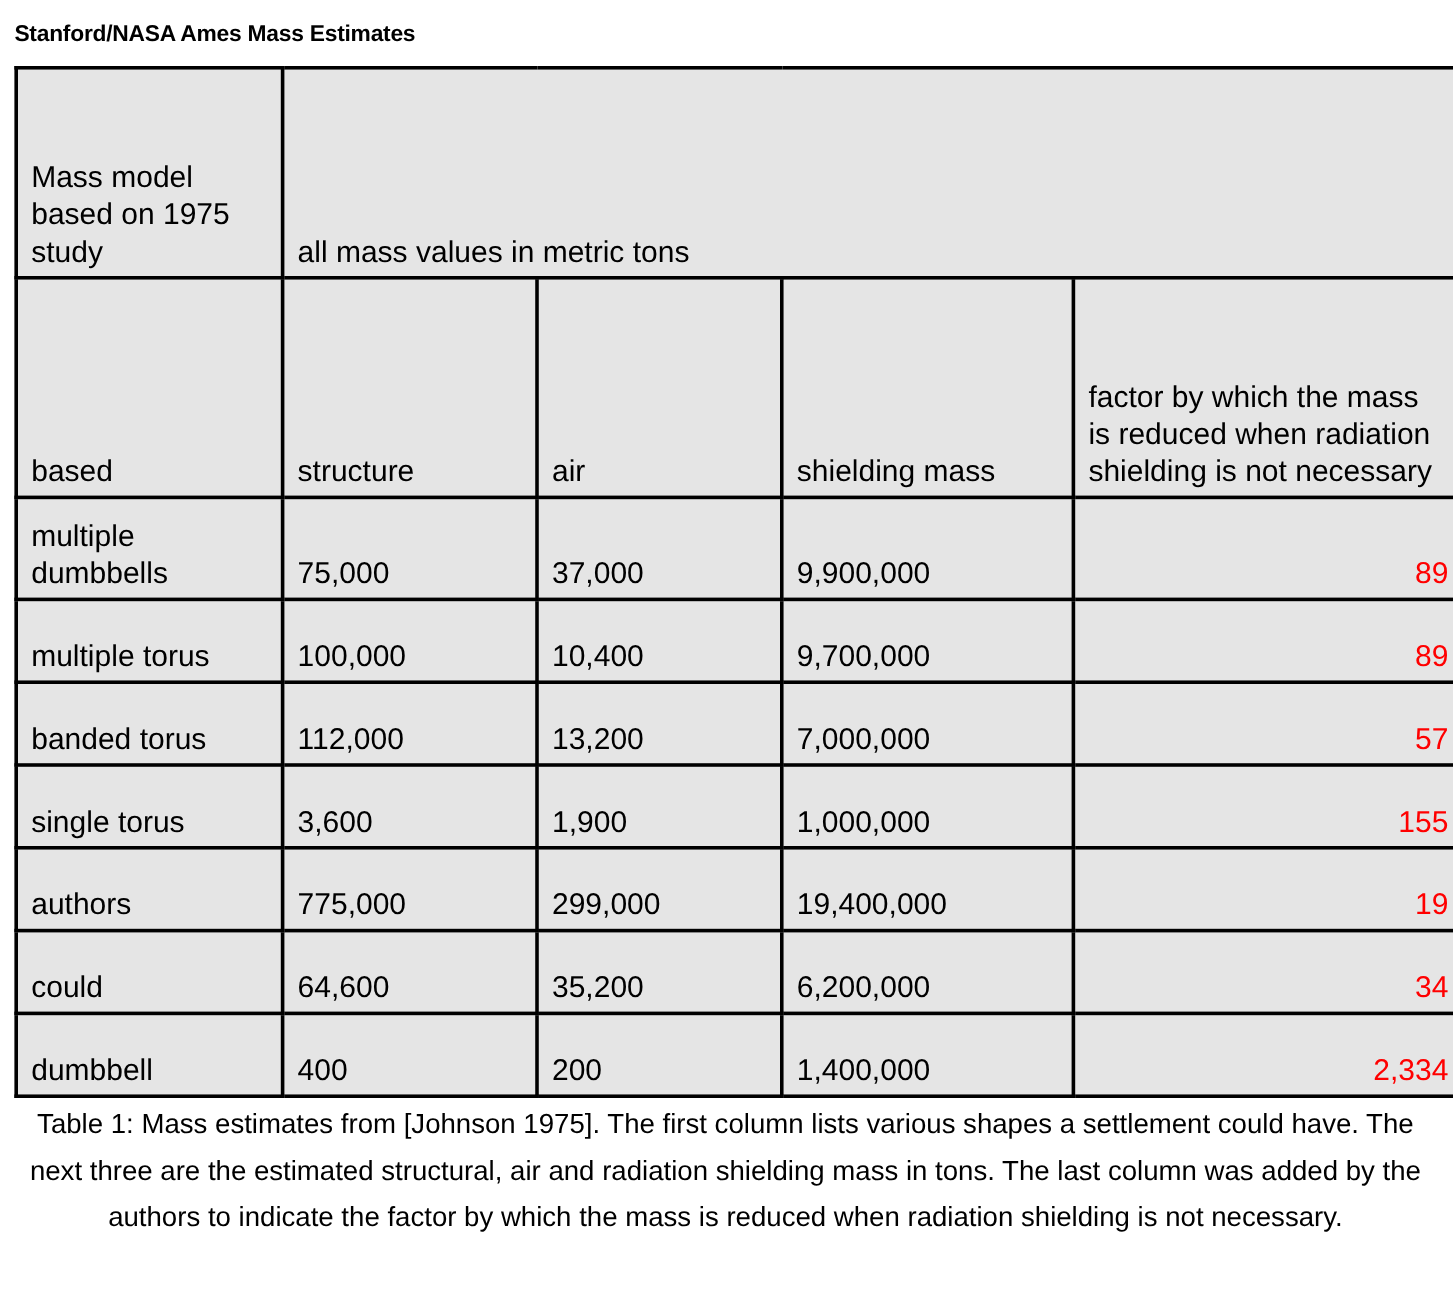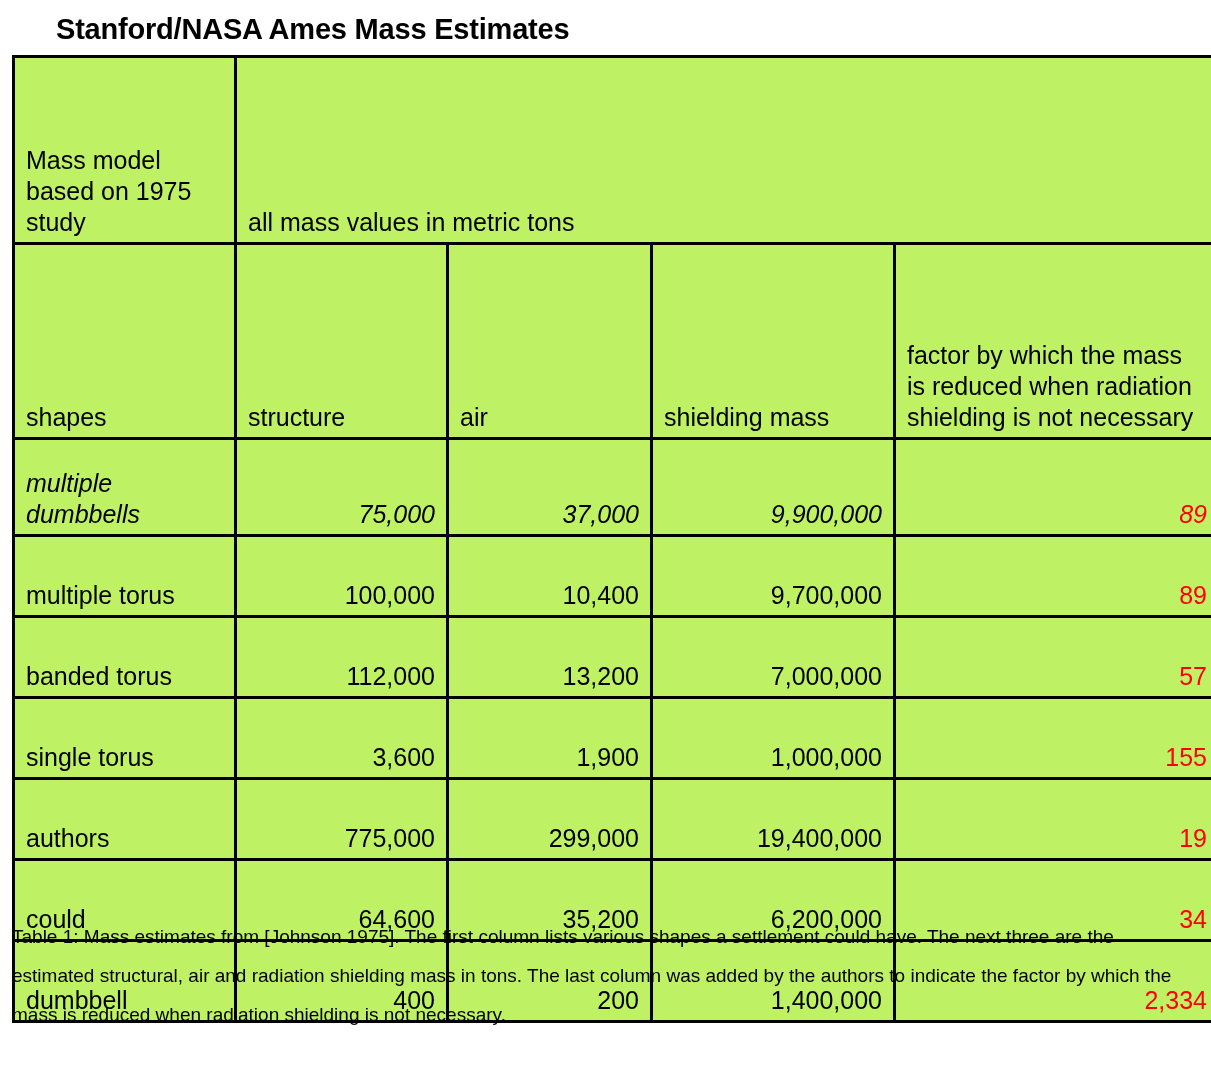--- a/index.html
+++ b/index.html
@@ -21,26 +21,25 @@
     left: 0;
     top: 0;
     width: 1211px;
     height: 1089px;
   }
 
   .title {
     position: absolute;
     left: 12px;
     top: 13px;
-    font-size: 29px;
+    font-size: 19px;
     font-weight: bold;
     letter-spacing: -0.2px;
     line-height: 32px;
     white-space: nowrap;
-    margin-left: 44px;
   }
 
   
   .table-wrap {
     position: absolute;
     left: 12px;
     top: 55px;
     width: 1206px;   
     height: 818px;
   }
@@ -49,61 +48,60 @@
     border-collapse: collapse;
     table-layout: fixed;
     width: 1206px;
     height: 818px;
     font-size: 25px;
     line-height: 31px;
   }
 
   table.mass-table td {
     border: 3px solid #000000;
-    padding: 12px 11px 4px 11px;
+    padding: 0 11px 4px 11px;
     vertical-align: bottom;
-    background: #bef264;
+    background: #e5e5e5;
     overflow: hidden;
   }
 
   
   col.c-shape     { width: 222px; }
   col.c-structure { width: 212px; }
   col.c-air       { width: 204px; }
   col.c-shield    { width: 243px; }
   col.c-factor    { width: 325px; }
 
   td.num {
-    text-align: right;
   }
   td.factor {
     text-align: right;
     color: #ff0000;
   }
   td.label {
     text-align: left;
   }
 
   tr.r-meta td      { height: 168px; }
   tr.r-head td      { height: 176px; }
-  tr.r-tall td      { height: 78px; font-style: italic; }
+  tr.r-tall td      { height: 78px; }
   tr.r-data td      { height: 62px; }
 
   .meta-left   { vertical-align: bottom; }
   .meta-span   { vertical-align: bottom; }
 
   
   .caption {
     position: absolute;
     left: 12px;
     top: 917px;
     width: 1185px;
-    font-size: 19px;
+    font-size: 23px;
     line-height: 39px;
-    text-align: left;
+    text-align: center;
   }
 </style>
 </head>
 <body>
 
 <div class="page">
 
   <div class="title">Stanford/NASA Ames Mass Estimates</div>
 
   <div class="table-wrap">
@@ -116,21 +114,21 @@
         <col class="c-factor">
       </colgroup>
       <tbody>
 
         <tr class="r-meta">
           <td class="label meta-left">Mass model based on 1975 study</td>
           <td class="label meta-span" colspan="4">all mass values in metric tons</td>
         </tr>
 
         <tr class="r-head">
-          <td class="label">shapes</td>
+          <td class="label">based</td>
           <td class="label">structure</td>
           <td class="label">air</td>
           <td class="label">shielding mass</td>
           <td class="label">factor by which the mass is reduced when radiation shielding is not necessary</td>
         </tr>
 
         <tr class="r-tall">
           <td class="label">multiple dumbbells</td>
           <td class="num">75,000</td>
           <td class="num">37,000</td>

